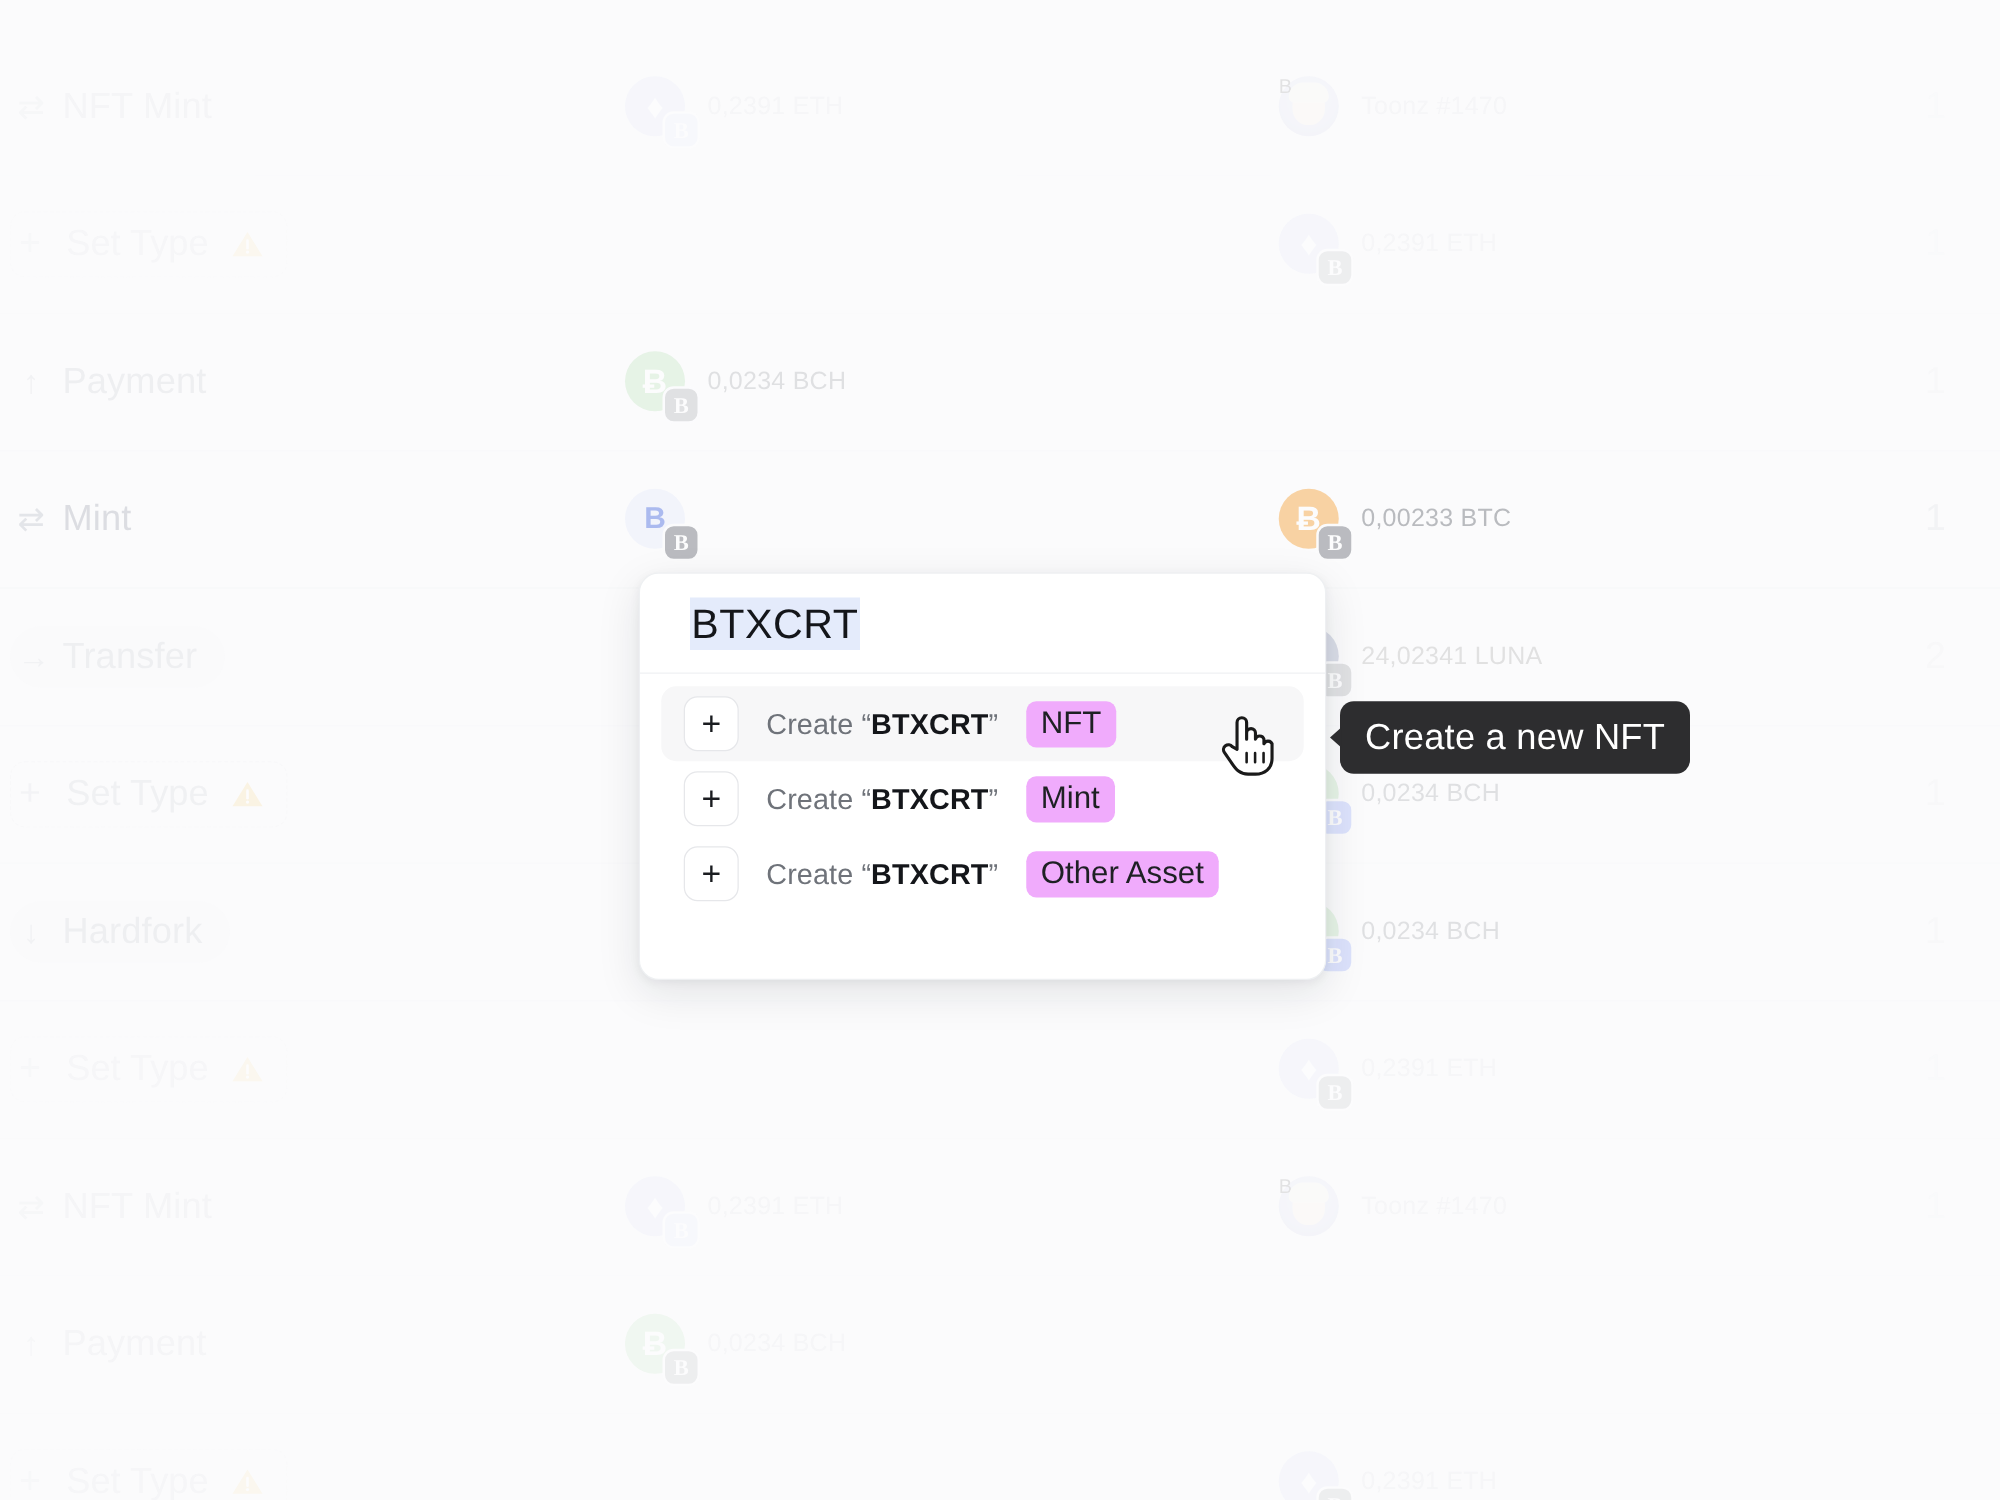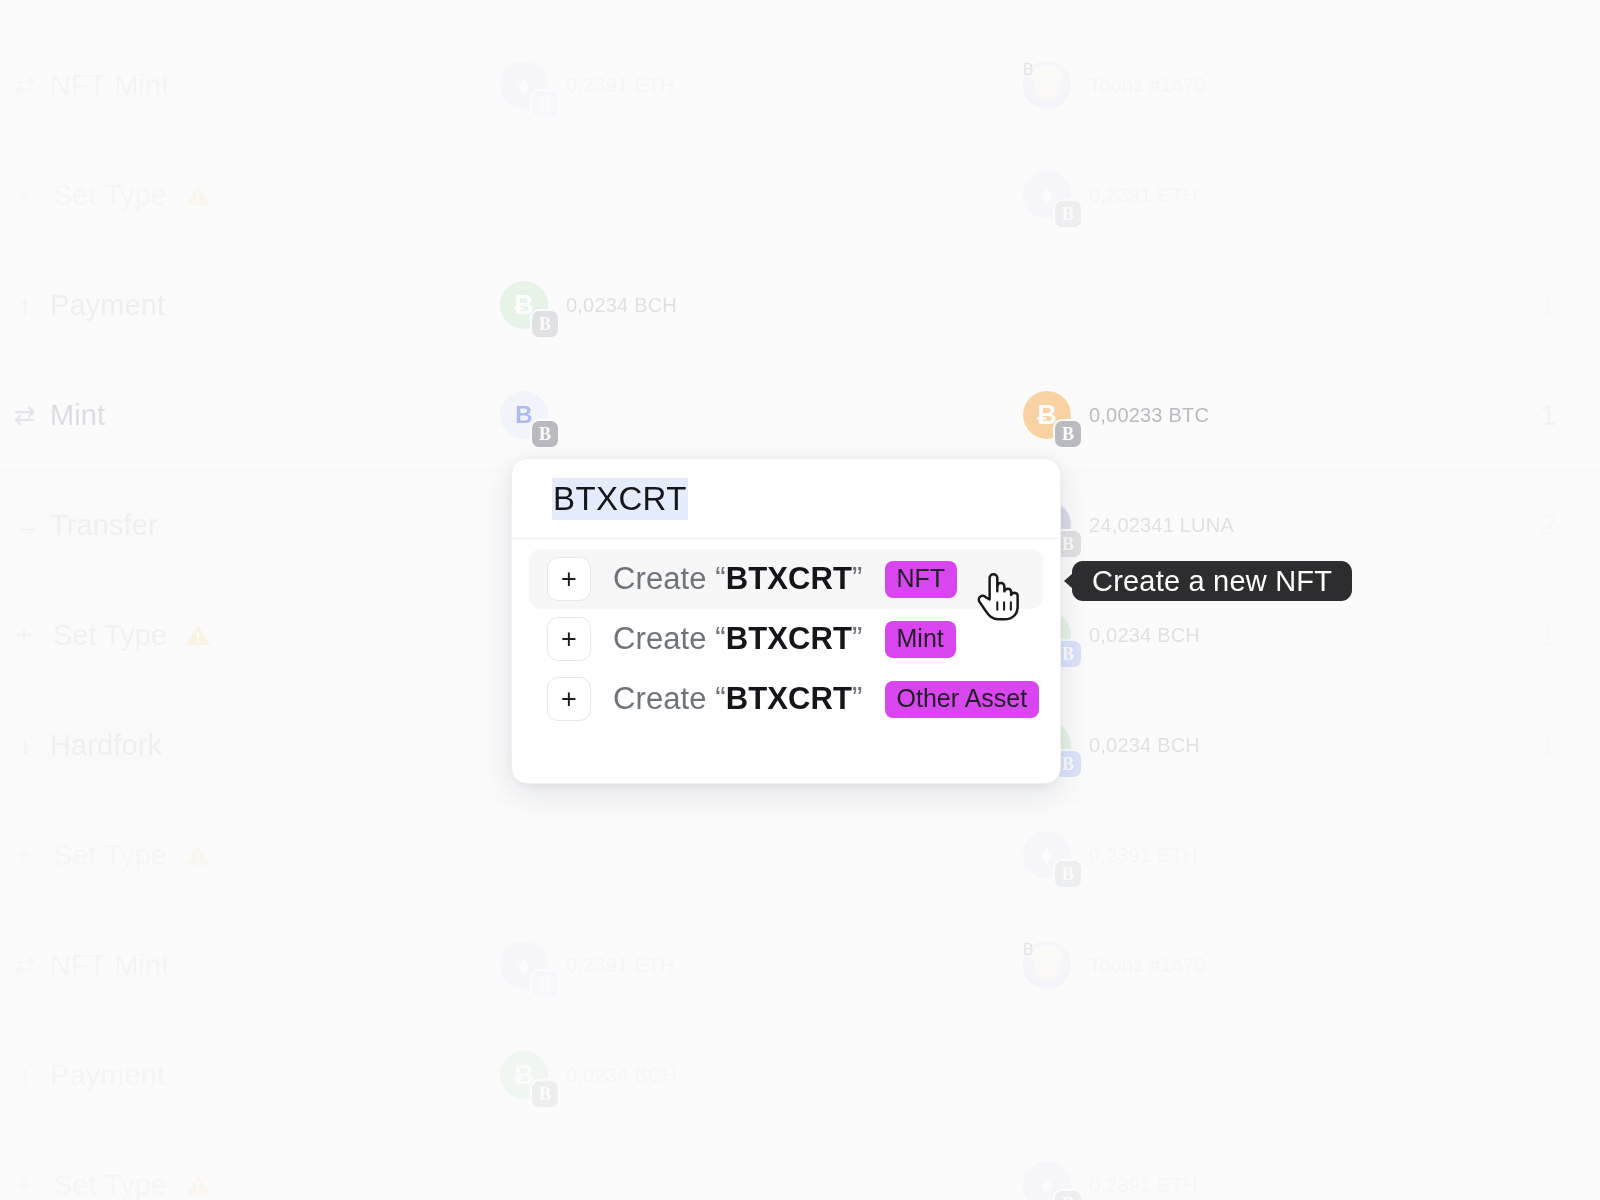--- a/index.html
+++ b/index.html
@@ -118,30 +118,30 @@
     height:60px;margin:0 17px;padding:0 18px;border-radius:12px;
     box-sizing:border-box;
   }
   .opt.active{background:#f7f7f8;}
   .opt .plusbtn{
     width:42px;height:42px;flex:0 0 42px;border-radius:11px;
     border:1.5px solid #e6e7ea;background:#fff;
     display:flex;align-items:center;justify-content:center;
     font-size:27px;color:#1a1c20;line-height:1;
   }
-  .opt .txt{font-size:31px;color:#6f737a;white-space:nowrap;letter-spacing:.1px;}
+  .opt .txt{font-size:23px;color:#6f737a;white-space:nowrap;letter-spacing:.1px;}
   .opt .txt b{color:#14161a;font-weight:bold;}
   .tag{
-    font-size:25px;color:#1e2024;background:#d946ef;
+    font-size:25px;color:#1e2024;background:#f0abfc;
     border-radius:8px;padding:5px 12px 7px 12px;line-height:1;white-space:nowrap;
   }
 
   
   #tooltip{
-    position:absolute;left:1072px;top:561px;height:40px;
+    position:absolute;left:1072px;top:561px;height:58px;
     background:#2d2d2f;color:#fff;border-radius:11px;
     display:flex;align-items:center;padding:0 20px;
     font-size:29px;letter-spacing:.2px;white-space:nowrap;z-index:40;
   }
   #tooltip:before{
     content:"";position:absolute;left:-8px;top:50%;margin-top:-8px;
     border-top:8px solid transparent;border-bottom:8px solid transparent;
     border-right:9px solid #2d2d2f;
   }
 

